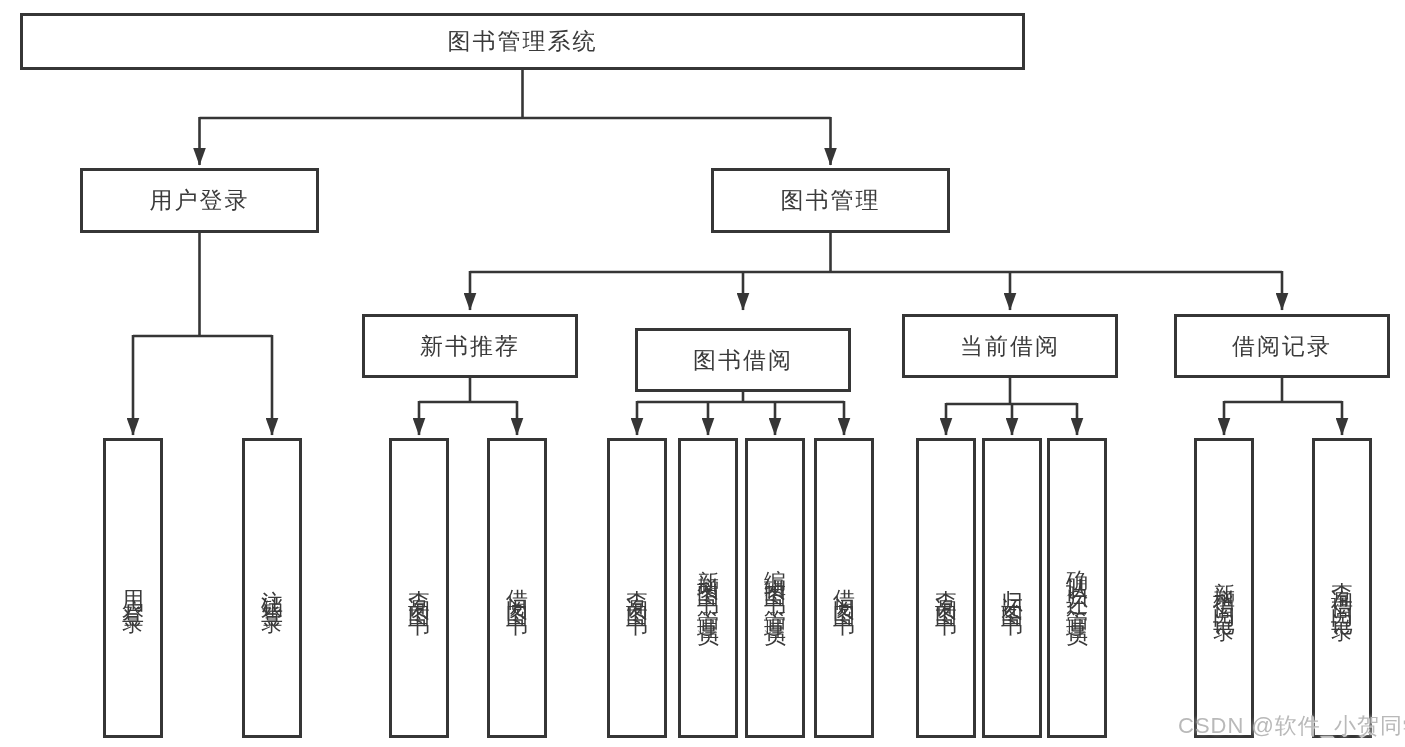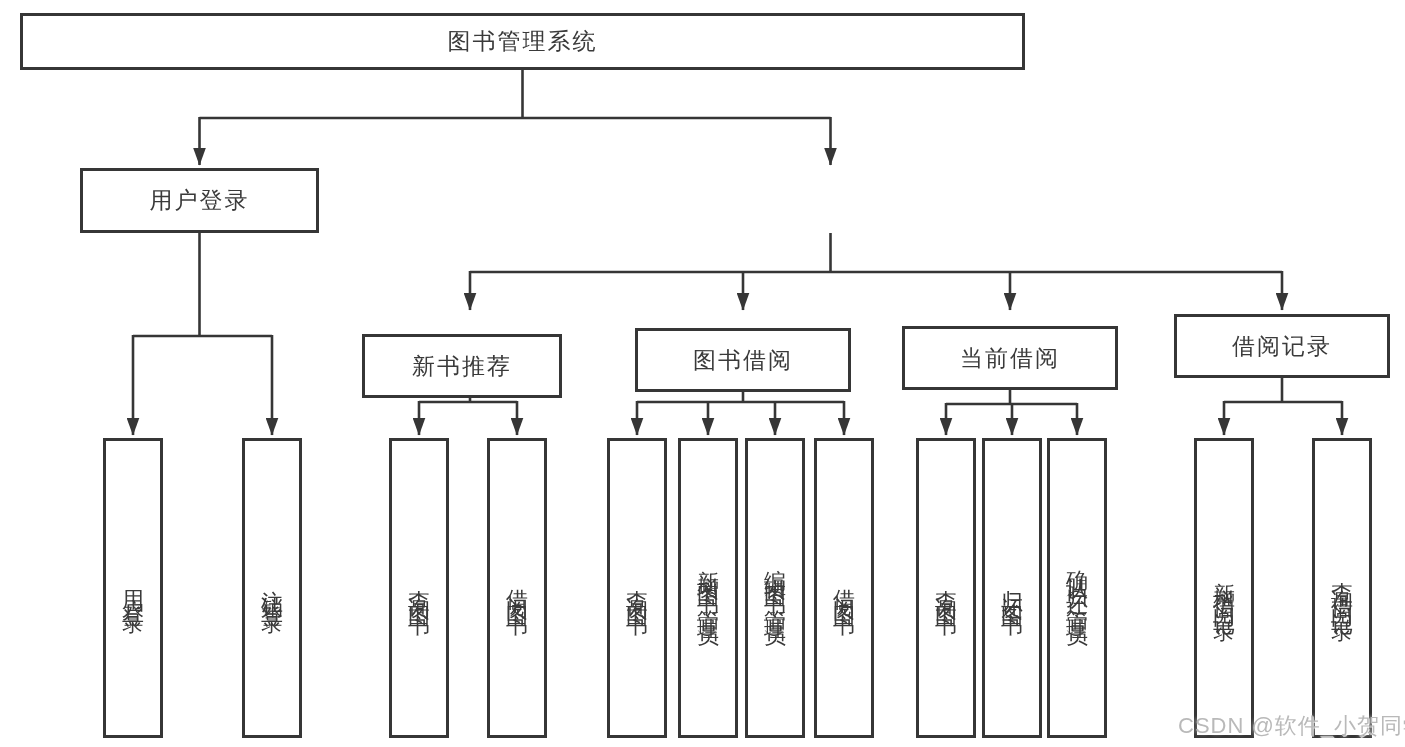--- a/index.html
+++ b/index.html
@@ -114,28 +114,31 @@
     </g>
   </svg>
 
   <div class="node hbox" style="left:20px;top:13px;width:1005px;height:57px;">
     <span>图书管理系统</span>
   </div>
 
   <div class="node hbox" style="left:80px;top:168px;width:239px;height:65px;">
     <span>用户登录</span>
   </div>
+  <div class="node hbox" style="left:711px;top:168px;width:239px;height:65px;">
+    <span>图书管理</span>
+  </div>
 
-  <div class="node hbox" style="left:362px;top:314px;width:200px;height:64px;margin-top:20px;">
+  <div class="node hbox" style="left:362px;top:314px;width:216px;height:64px;">
     <span>新书推荐</span>
   </div>
   <div class="node hbox" style="left:635px;top:328px;width:216px;height:64px;">
     <span>图书借阅</span>
   </div>
-  <div class="node hbox" style="left:902px;top:314px;width:216px;height:64px;margin-top:12px;">
+  <div class="node hbox" style="left:902px;top:314px;width:216px;height:64px;">
     <span>当前借阅</span>
   </div>
   <div class="node hbox" style="left:1174px;top:314px;width:216px;height:64px;">
     <span>借阅记录</span>
   </div>
 
   <div class="node vbox" style="left:103px;">
     <span>用户登录</span>
   </div>
   <div class="node vbox" style="left:242px;">

